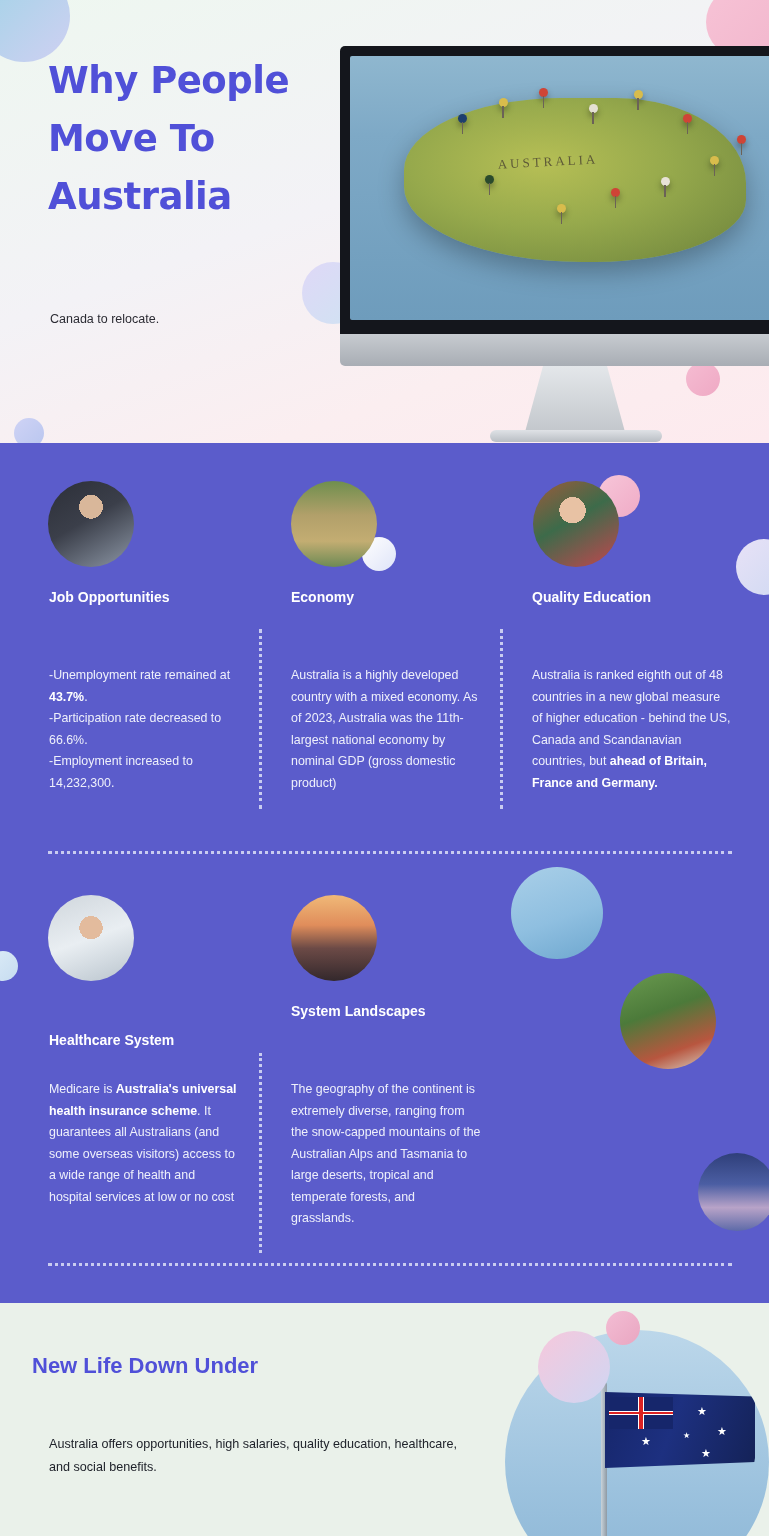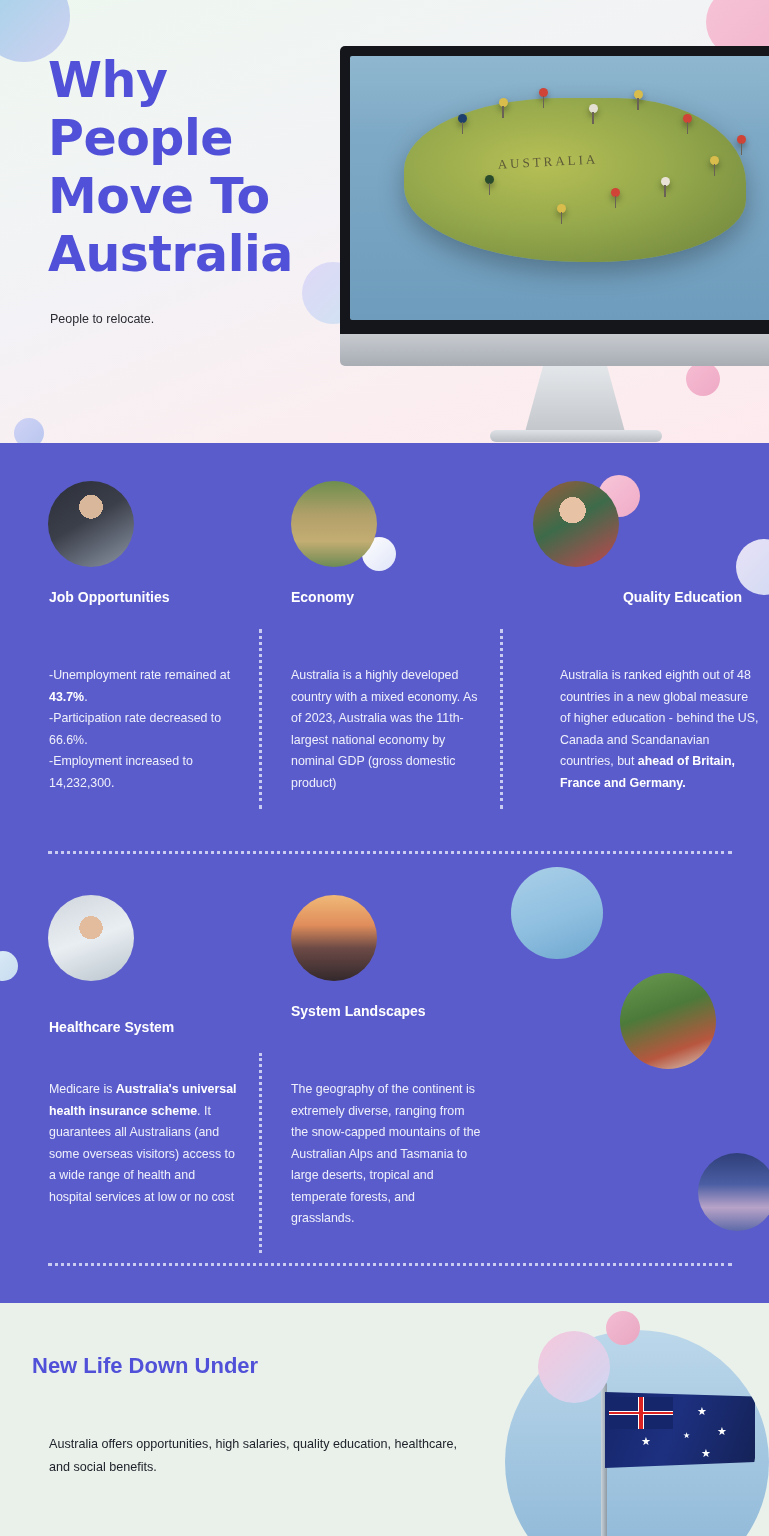--- a/index.html
+++ b/index.html
@@ -20,21 +20,21 @@
     position: absolute; left: 0; top: 0;
     width: 769px; height: 443px;
     background: linear-gradient(160deg, #eef7f0 0%, #f3f2f6 45%, #fbeef0 75%, #fdeaee 100%);
     overflow: hidden;
   }
   .hero-title {
     position: absolute; left: 48px; top: 52px;
     width: 300px;
     font-family: "DejaVu Sans", sans-serif;
     font-weight: 800;
-    font-size: 49px;
+    font-size: 37px;
     line-height: 58px;
     letter-spacing: -0.5px;
     color: #5050d8;
   }
   .hero-sub {
     position: absolute; left: 50px; top: 312px;
     font-size: 12.5px;
     color: #2b2b33;
   }
 
@@ -188,21 +188,21 @@
 
   <div class="hero">
 
     <div class="bubble" style="left:-22px; top:-30px; width:92px; height:92px; background:linear-gradient(135deg,#9fd4e6,#cfd0f2);"></div>
     <div class="bubble" style="left:706px; top:-14px; width:72px; height:72px; background:linear-gradient(135deg,#f7c3d6,#f2b7cd);"></div>
     <div class="bubble" style="left:302px; top:262px; width:62px; height:62px; background:linear-gradient(135deg,#dfd8f7,#cfe3f2);"></div>
     <div class="bubble" style="left:686px; top:362px; width:34px; height:34px; background:linear-gradient(135deg,#f5bcd2,#efa9c4);"></div>
     <div class="bubble" style="left:14px; top:418px; width:30px; height:30px; background:linear-gradient(135deg,#cfd3f5,#b9c6ef);"></div>
 
     <div class="hero-title">Why People Move To Australia</div>
-    <div class="hero-sub">People to relocate.</div>
+    <div class="hero-sub">Canada to relocate.</div>
 
     <div class="monitor">
       <div class="monitor-screen">
         <div class="screen-img">
           <div class="map-shape"></div>
           <div class="map-label">AUSTRALIA</div>
           <div class="pin" style="left:24%; top:22%; background:#1d3f6e;"></div>
           <div class="pin" style="left:33%; top:16%; background:#d8bc4c;"></div>
           <div class="pin" style="left:42%; top:12%; background:#cf4436;"></div>
           <div class="pin" style="left:53%; top:18%; background:#e4e0d4;"></div>
@@ -233,52 +233,52 @@
          radial-gradient(circle at 50% 30%, #d9b79a 0 16%, transparent 16%),
          linear-gradient(150deg,#2c2f38 0%, #3b3f4a 45%, #8d97a6 100%);"></div>
     <div class="avatar" style="left:291px; top:38px; width:86px; height:86px; background:
          linear-gradient(180deg,#6f8f4e 0%, #b2a06a 40%, #c3ad72 70%, #6d8a54 100%);"></div>
     <div class="avatar" style="left:533px; top:38px; width:86px; height:86px; background:
          radial-gradient(circle at 46% 34%, #e8c2a4 0 18%, transparent 18%),
          linear-gradient(150deg,#9c5b3c 0%, #3d6b4a 45%, #c4464f 100%);"></div>
 
     <div class="card-title" style="left:49px; top:144px; width:200px;">Job Opportunities</div>
     <div class="card-title" style="left:291px; top:144px; width:200px;">Economy</div>
-    <div class="card-title" style="left:532px; top:144px; width:210px;text-align:right;">Quality Education</div>
+    <div class="card-title" style="left:532px; top:144px; width:210px;">Quality Education</div>
 
     <div class="vdots" style="left:259px; top:186px; height:180px;"></div>
     <div class="vdots" style="left:500px; top:186px; height:180px;"></div>
 
     <div class="card-body" style="left:49px; top:222px; width:200px;">
       -Unemployment rate remained at <b>43.7%</b>.<br>-Participation rate decreased to 66.6%.<br>-Employment increased to 14,232,300.
     </div>
     <div class="card-body" style="left:291px; top:222px; width:190px;">
       Australia is a highly developed country with a mixed economy. As of 2023, Australia was the 11th-largest national economy by nominal GDP (gross domestic product)
     </div>
-    <div class="card-body" style="left:560px; top:222px; width:200px;">
+    <div class="card-body" style="left:532px; top:222px; width:200px;">
       Australia is ranked eighth out of 48 countries in a new global measure of higher education - behind the US, Canada and Scandanavian countries, but <b>ahead of Britain, France and Germany.</b>
     </div>
 
     <div class="hdots" style="left:48px; top:408px; width:684px;"></div>
 
     <div class="avatar" style="left:48px; top:452px; width:86px; height:86px; background:
          radial-gradient(circle at 50% 38%, #e3bb9d 0 17%, transparent 17%),
          linear-gradient(160deg,#cfd6dc 0%, #e9eef2 50%, #b9c4cd 100%);"></div>
     <div class="avatar" style="left:291px; top:452px; width:86px; height:86px; background:
          linear-gradient(180deg,#f0b978 0%, #e08d5b 35%, #6c4a46 62%, #33282c 100%);"></div>
 
     <div class="avatar" style="left:511px; top:424px; width:92px; height:92px; background:
          linear-gradient(160deg,#a9cfe8 0%, #8fbfe0 55%, #6ea7cf 100%);"></div>
 
     <div class="avatar" style="left:620px; top:530px; width:96px; height:96px; background:
          linear-gradient(160deg,#6a9a4f 0%, #4c7a3a 40%, #b8563f 75%, #d8d3c6 100%);"></div>
     <div class="avatar" style="left:698px; top:710px; width:78px; height:78px; background:
          linear-gradient(180deg,#2f3f7a 0%, #4b5ea3 40%, #b8a3c8 70%, #5d6aa8 100%);"></div>
 
-    <div class="card-title" style="left:49px; top:574px; width:130px;">Healthcare System</div>
+    <div class="card-title" style="left:49px; top:587px; width:130px;">Healthcare System</div>
     <div class="card-title" style="left:291px; top:558px; width:140px;">System Landscapes</div>
 
     <div class="vdots" style="left:259px; top:610px; height:200px;"></div>
 
     <div class="card-body" style="left:291px; top:636px; width:190px;">
       The geography of the continent is extremely diverse, ranging from the snow-capped mountains of the Australian Alps and Tasmania to large deserts, tropical and temperate forests, and grasslands.
     </div>
     <div class="card-body" style="left:49px; top:636px; width:188px;">
       Medicare is <b>Australia's universal health insurance scheme</b>. It guarantees all Australians (and some overseas visitors) access to a wide range of health and hospital services at low or no cost
     </div>

